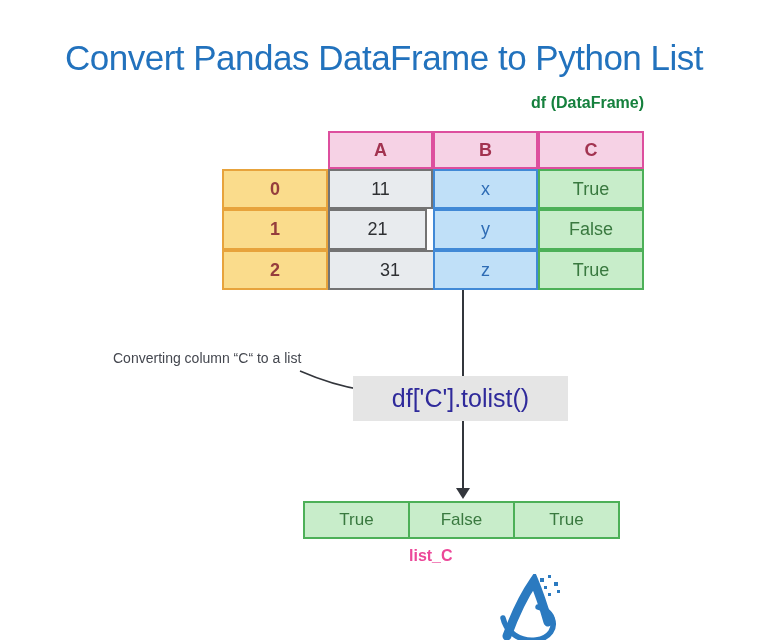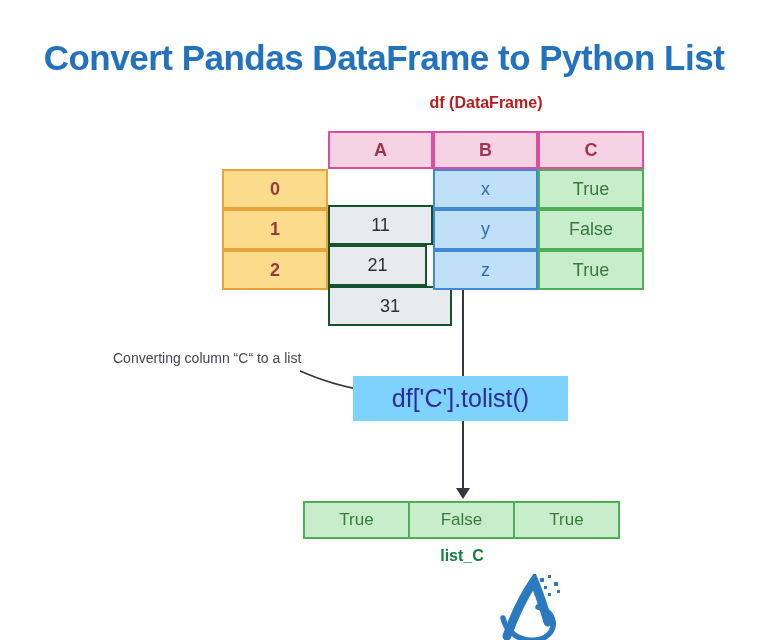--- a/index.html
+++ b/index.html
@@ -10,44 +10,44 @@
     background: #ffffff;
     overflow: hidden;
     font-family: "Liberation Sans", "DejaVu Sans", sans-serif;
   }
   .title {
     position: absolute;
     top: 38px; left: 0; width: 768px;
     margin: 0;
     text-align: center;
     font-size: 35px;
-    font-weight: bold;
+    font-weight: normal;
     letter-spacing: -0.5px;
     color: #2272bd;
     white-space: nowrap;
   }
   .df-label {
     position: absolute;
     left: 328px; top: 94px; width: 316px;
-    text-align: center;
+    text-align: right;
     font-size: 16px;
     font-weight: 600;
-    color: #b91c1c;
+    color: #15803d;
   }
   .cell {
     position: absolute;
     box-sizing: border-box;
     display: flex;
     align-items: center;
     justify-content: center;
     font-size: 18px;
   }
   .head { background: #f6d2e5; border: 2px solid #dd4f9e; color: #a23350; font-weight: 600; }
   .idx  { background: #fadc8c; border: 2px solid #e7a33c; color: #953d3d; font-weight: 600; }
-  .colA { background: #e8ebee; border: 2px solid #14532d; color: #2e3033; margin-top: 36px; }
+  .colA { background: #e8ebee; border: 2px solid #737373; color: #2e3033; }
   .colB { background: #c0e0f8; border: 2px solid #4189d6; color: #2e6cb5; }
   .colC { background: #c8edca; border: 2px solid #4db058; color: #39793f; }
   .connectors {
     position: absolute;
     left: 0; top: 0;
     width: 768px; height: 640px;
     z-index: 2;
     pointer-events: none;
   }
   .annotation {
@@ -55,21 +55,21 @@
     left: 113px; top: 350px;
     font-size: 14px;
     color: #44474f;
     white-space: nowrap;
     z-index: 1;
   }
   .code-box {
     position: absolute;
     left: 353px; top: 376px;
     width: 215px; height: 45px;
-    background: #7dd3fc;
+    background: #e5e5e5;
     color: #2f2a9b;
     font-size: 25px;
     display: flex;
     align-items: center;
     justify-content: center;
     z-index: 3;
     white-space: nowrap;
   }
   .result-row {
     position: absolute;
@@ -86,24 +86,23 @@
     align-items: center;
     justify-content: center;
     font-size: 17px;
     color: #39793f;
     border-left: 2px solid #4db058;
   }
   .result-cell:first-child { border-left: none; }
   .result-label {
     position: absolute;
     left: 409px; top: 547px; width: 106px;
-    text-align: center;
     font-size: 16px;
     font-weight: 600;
-    color: #15803d;
+    color: #ec4899;
   }
   .brand-text {
     position: absolute;
     left: 576px; top: 595px;
     font-size: 24px;
     font-weight: bold;
     letter-spacing: -0.3px;
     color: #2b7ac0;
     white-space: nowrap;
   }

